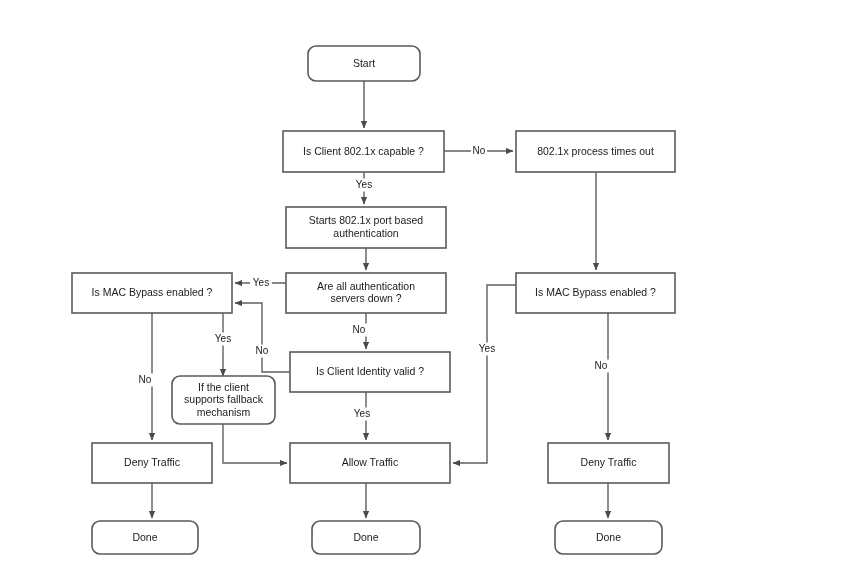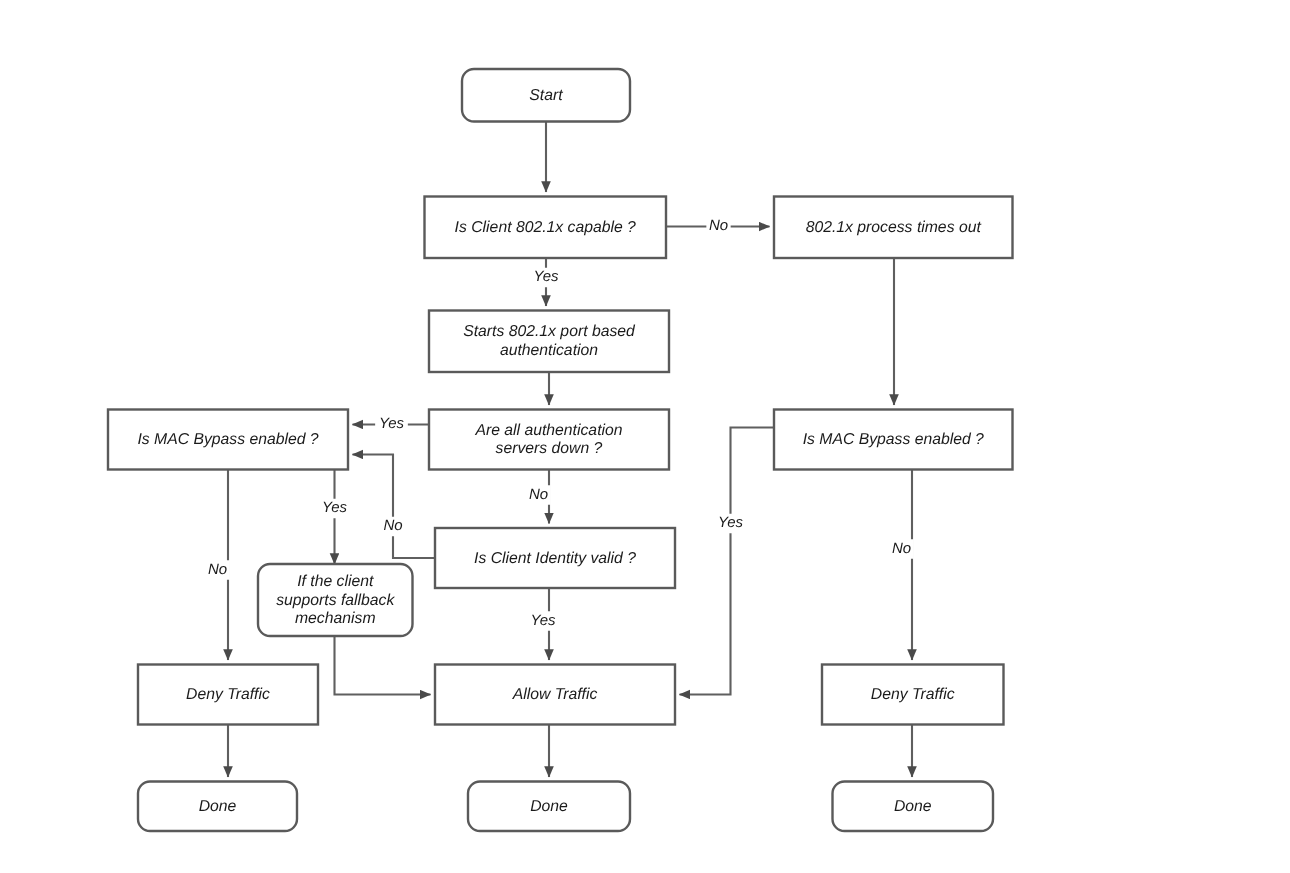--- a/index.html
+++ b/index.html
@@ -7,21 +7,20 @@
     padding: 0;
     background: #ffffff;
   }
   #canvas {
     position: relative;
     width: 860px;
     height: 582px;
     background: #ffffff;
     font-family: "Liberation Sans", sans-serif;
     overflow: hidden;
-    font-style: italic;
   }
   #flow-svg {
     position: absolute;
     left: 0;
     top: 0;
     width: 860px;
     height: 582px;
   }
   .node-rect {
     fill: #ffffff;

